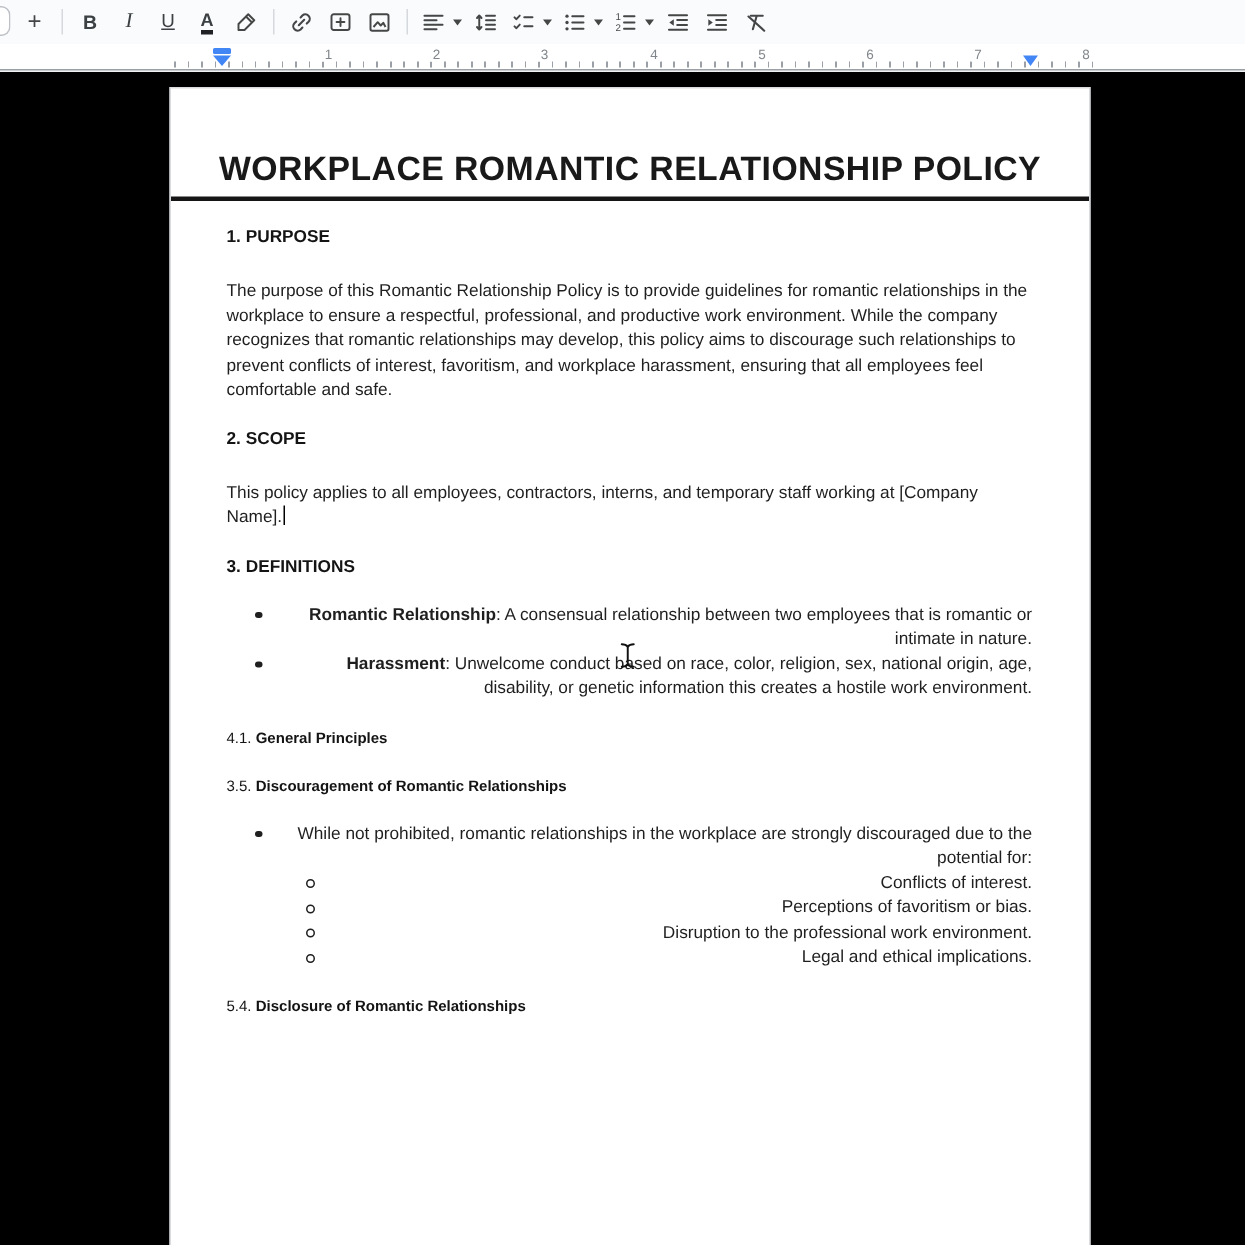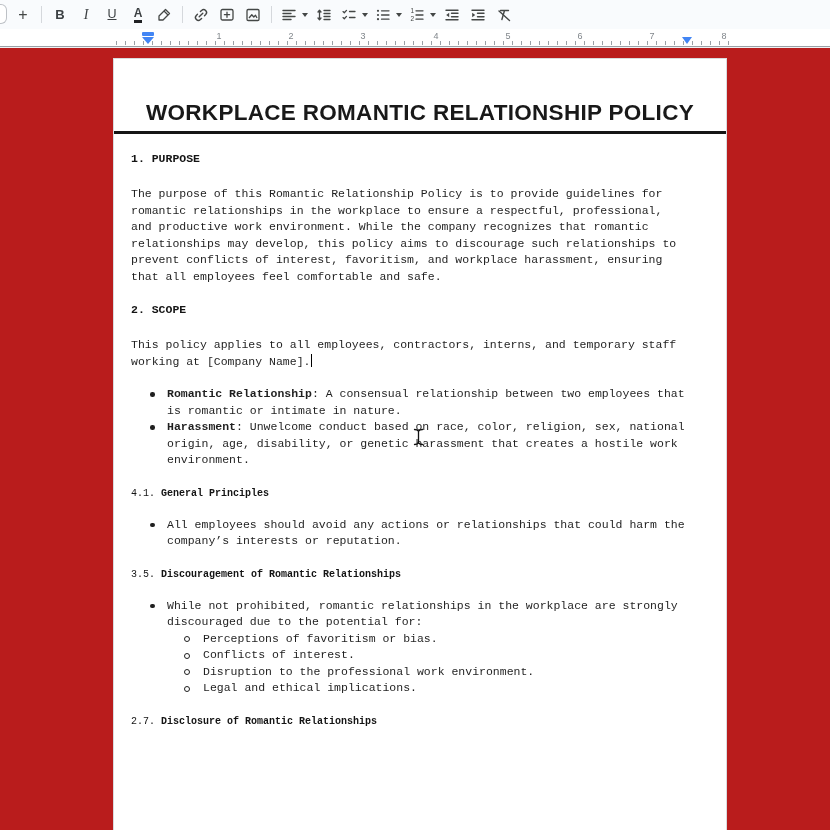--- a/index.html
+++ b/index.html
@@ -44,37 +44,37 @@
   .ruler-num {
     position: absolute; top: 2px; transform: translateX(-50%);
     font-size: 9px; color: #80868b; background: #fff; padding: 0 2px; line-height: 10px;
   }
   .marker-left { position: absolute; left: 142px; top: 3px; width: 12px; }
   .marker-left .bar { width: 12px; height: 3.5px; background: #4285f4; border-radius: 1px; }
   .marker-left .tri { width: 0; height: 0; border-left: 6px solid transparent; border-right: 6px solid transparent; border-top: 7px solid #4285f4; margin-top: 1px; }
   .marker-right { position: absolute; left: 682px; top: 8px; width: 0; height: 0; border-left: 5.5px solid transparent; border-right: 5.5px solid transparent; border-top: 7px solid #4285f4; }
 
   
-  .canvas { position: absolute; top: 48px; left: 0; right: 0; bottom: 0; background: #b91c1c; }
+  .canvas { position: absolute; top: 48px; left: 0; right: 0; bottom: 0; background: #000000; }
   .page {
     position: absolute; left: 113px; top: 10px; width: 614px; height: 860px;
     background: #ffffff; border: 1px solid #d9dbde;
   }
   .doc-title {
     margin: 0; padding: 42px 20px 0 20px; text-align: center;
     font-size: 22.5px; line-height: 24px; font-weight: 700; letter-spacing: 0.3px; color: #191919;
   }
   .title-rule { height: 3px; background: #151515; margin-top: 6px; }
-  .content { padding: 0 38px 30px 17px; font-size: 11.5px; line-height: 16.5px; color: #1f1f1f; font-family: Liberation Mono, monospace; }
+  .content { padding: 0 38px 30px 37px; font-size: 11.5px; line-height: 16.5px; color: #1f1f1f; }
   .content h2 { font-size: 11.5px; line-height: 15px; margin: 17px 0 0; color: #141414; font-weight: 700; }
   .content h3 { font-size: 10px; line-height: 15px; margin: 17px 0 0; color: #141414; font-weight: 400; }
   .content h3 .b { font-weight: 700; }
   .content p { margin: 20px 0 0; }
   .b { font-weight: 700; }
-  ul.l1 { margin: 16px 0 0; padding: 0; list-style: none; }
+  ul.l1 { margin: 16px 0 0; padding: 0; list-style: none; text-align: right; }
   ul.l1 > li { position: relative; padding-left: 36px; }
   ul.l1 > li::before {
     content: ""; position: absolute; left: 19px; top: 6px;
     width: 4.5px; height: 4.5px; border-radius: 50%; background: #1f1f1f;
   }
   ul.l2 { margin: 0; padding: 0; list-style: none; }
   ul.l2 > li { position: relative; padding-left: 36px; }
   ul.l2 > li::before {
     content: ""; position: absolute; left: 17px; top: 5.5px;
     width: 4px; height: 4px; border-radius: 50%; background: transparent; border: 1px solid #1f1f1f;
@@ -210,45 +210,45 @@
       <h1 class="doc-title">WORKPLACE ROMANTIC RELATIONSHIP POLICY</h1>
       <div class="title-rule"></div>
       <div class="content">
 
         <h2>1. PURPOSE</h2>
         <p>The purpose of this Romantic Relationship Policy is to provide guidelines for romantic relationships in the workplace to ensure a respectful, professional, and productive work environment. While the company recognizes that romantic relationships may develop, this policy aims to discourage such relationships to prevent conflicts of interest, favoritism, and workplace harassment, ensuring that all employees feel comfortable and safe.</p>
 
         <h2>2. SCOPE</h2>
         <p><span>This policy applies to all employees, contractors, interns, and temporary staff working at [Company Name].</span><span class="caret"></span></p>
 
+        <h2>3. DEFINITIONS</h2>
         <ul class="l1">
           <li><span class="b">Romantic Relationship</span><span>: A consensual relationship between two employees that is romantic or intimate in nature.</span></li>
-          <li><span class="b">Harassment</span><span>: Unwelcome conduct based on race, color, religion, sex, national origin, age, disability, or genetic harassment that creates a hostile work environment.</span></li>
+          <li><span class="b">Harassment</span><span>: Unwelcome conduct based on race, color, religion, sex, national origin, age, disability, or genetic information this creates a hostile work environment.</span></li>
         </ul>
 
 
         <h3><span>4.1.</span> <span class="b">General Principles</span></h3>
         <ul class="l1">
-          <li><span>All employees should avoid any actions or relationships that could harm the company’s interests or reputation.</span></li>
         </ul>
 
         <h3><span>3.5.</span> <span class="b">Discouragement of Romantic Relationships</span></h3>
         <ul class="l1">
           <li>
             <span>While not prohibited, romantic relationships in the workplace are strongly discouraged due to the potential for:</span>
             <ul class="l2">
+              <li><span>Conflicts of interest.</span></li>
               <li><span>Perceptions of favoritism or bias.</span></li>
-              <li><span>Conflicts of interest.</span></li>
               <li><span>Disruption to the professional work environment.</span></li>
               <li><span>Legal and ethical implications.</span></li>
             </ul>
           </li>
         </ul>
 
-        <h3><span>2.7.</span> <span class="b">Disclosure of Romantic Relationships</span></h3>
+        <h3><span>5.4.</span> <span class="b">Disclosure of Romantic Relationships</span></h3>
 
       </div>
     </div>
   </div>
 
   <svg class="ibeam" width="13" height="18" viewBox="0 0 13 18" fill="none" stroke="#111" stroke-width="1.3" stroke-linecap="round">
     <path d="M2.5 1.5c2 0 3.2.6 4 1.6.8-1 2-1.6 4-1.6"></path>
     <path d="M6.5 3.1v11.8"></path>
     <path d="M2.5 16.5c2 0 3.2-.6 4-1.6.8 1 2 1.6 4 1.6"></path>
   </svg>

